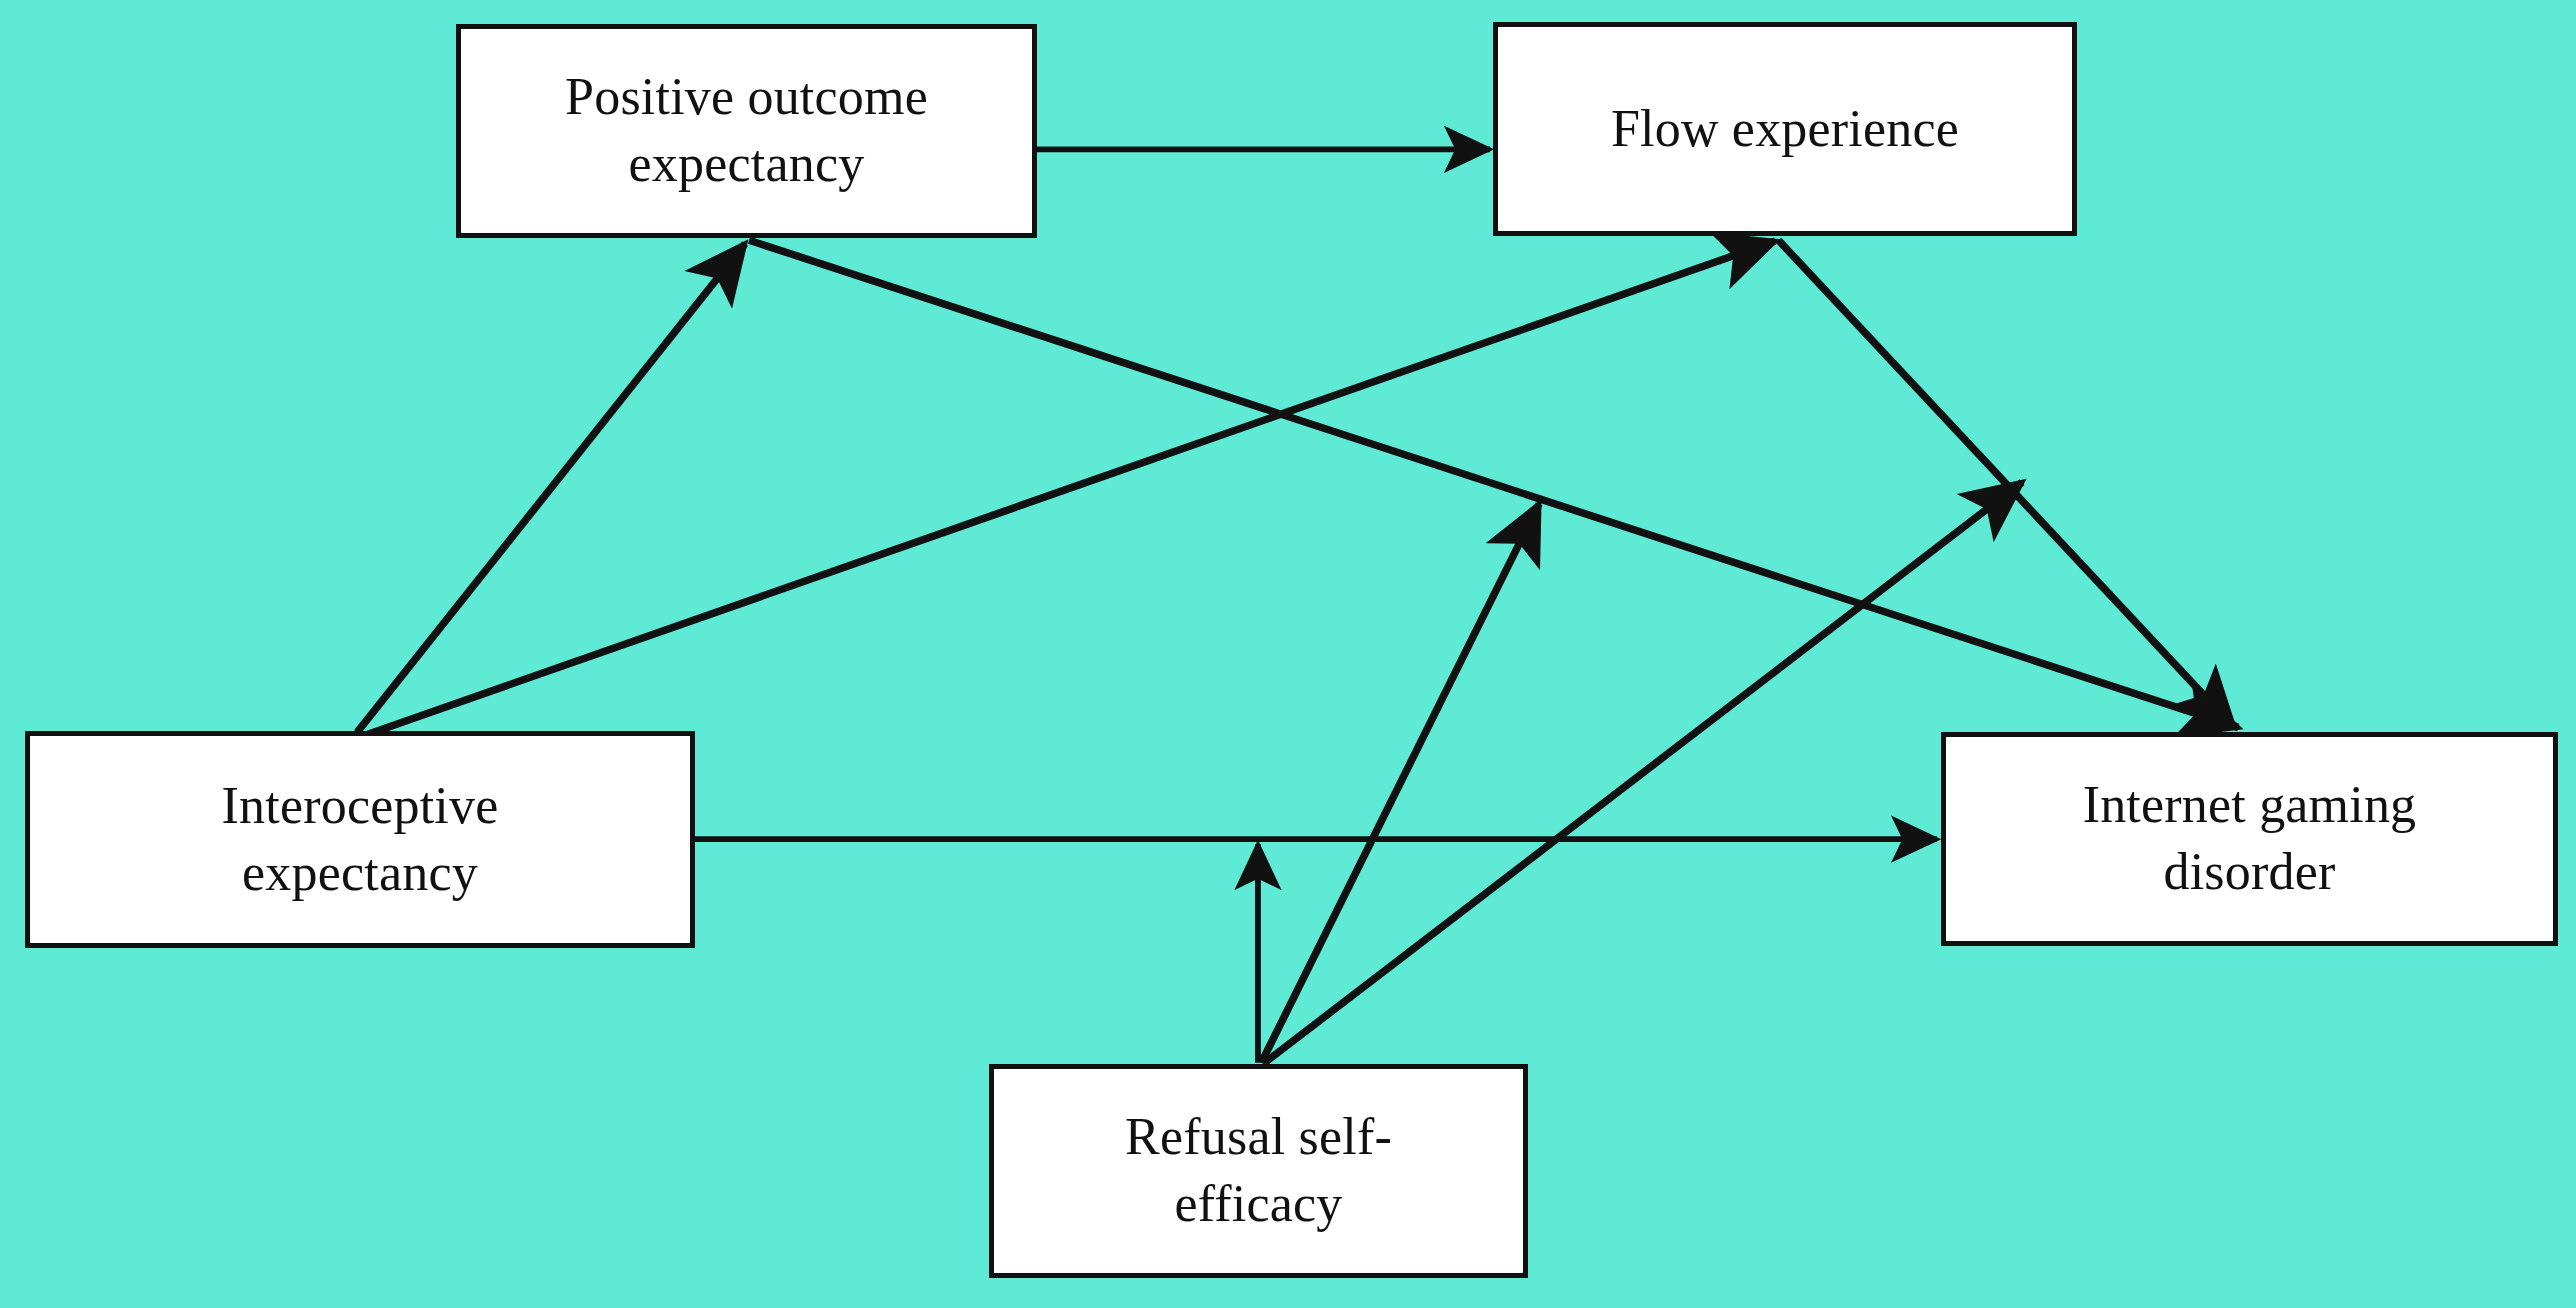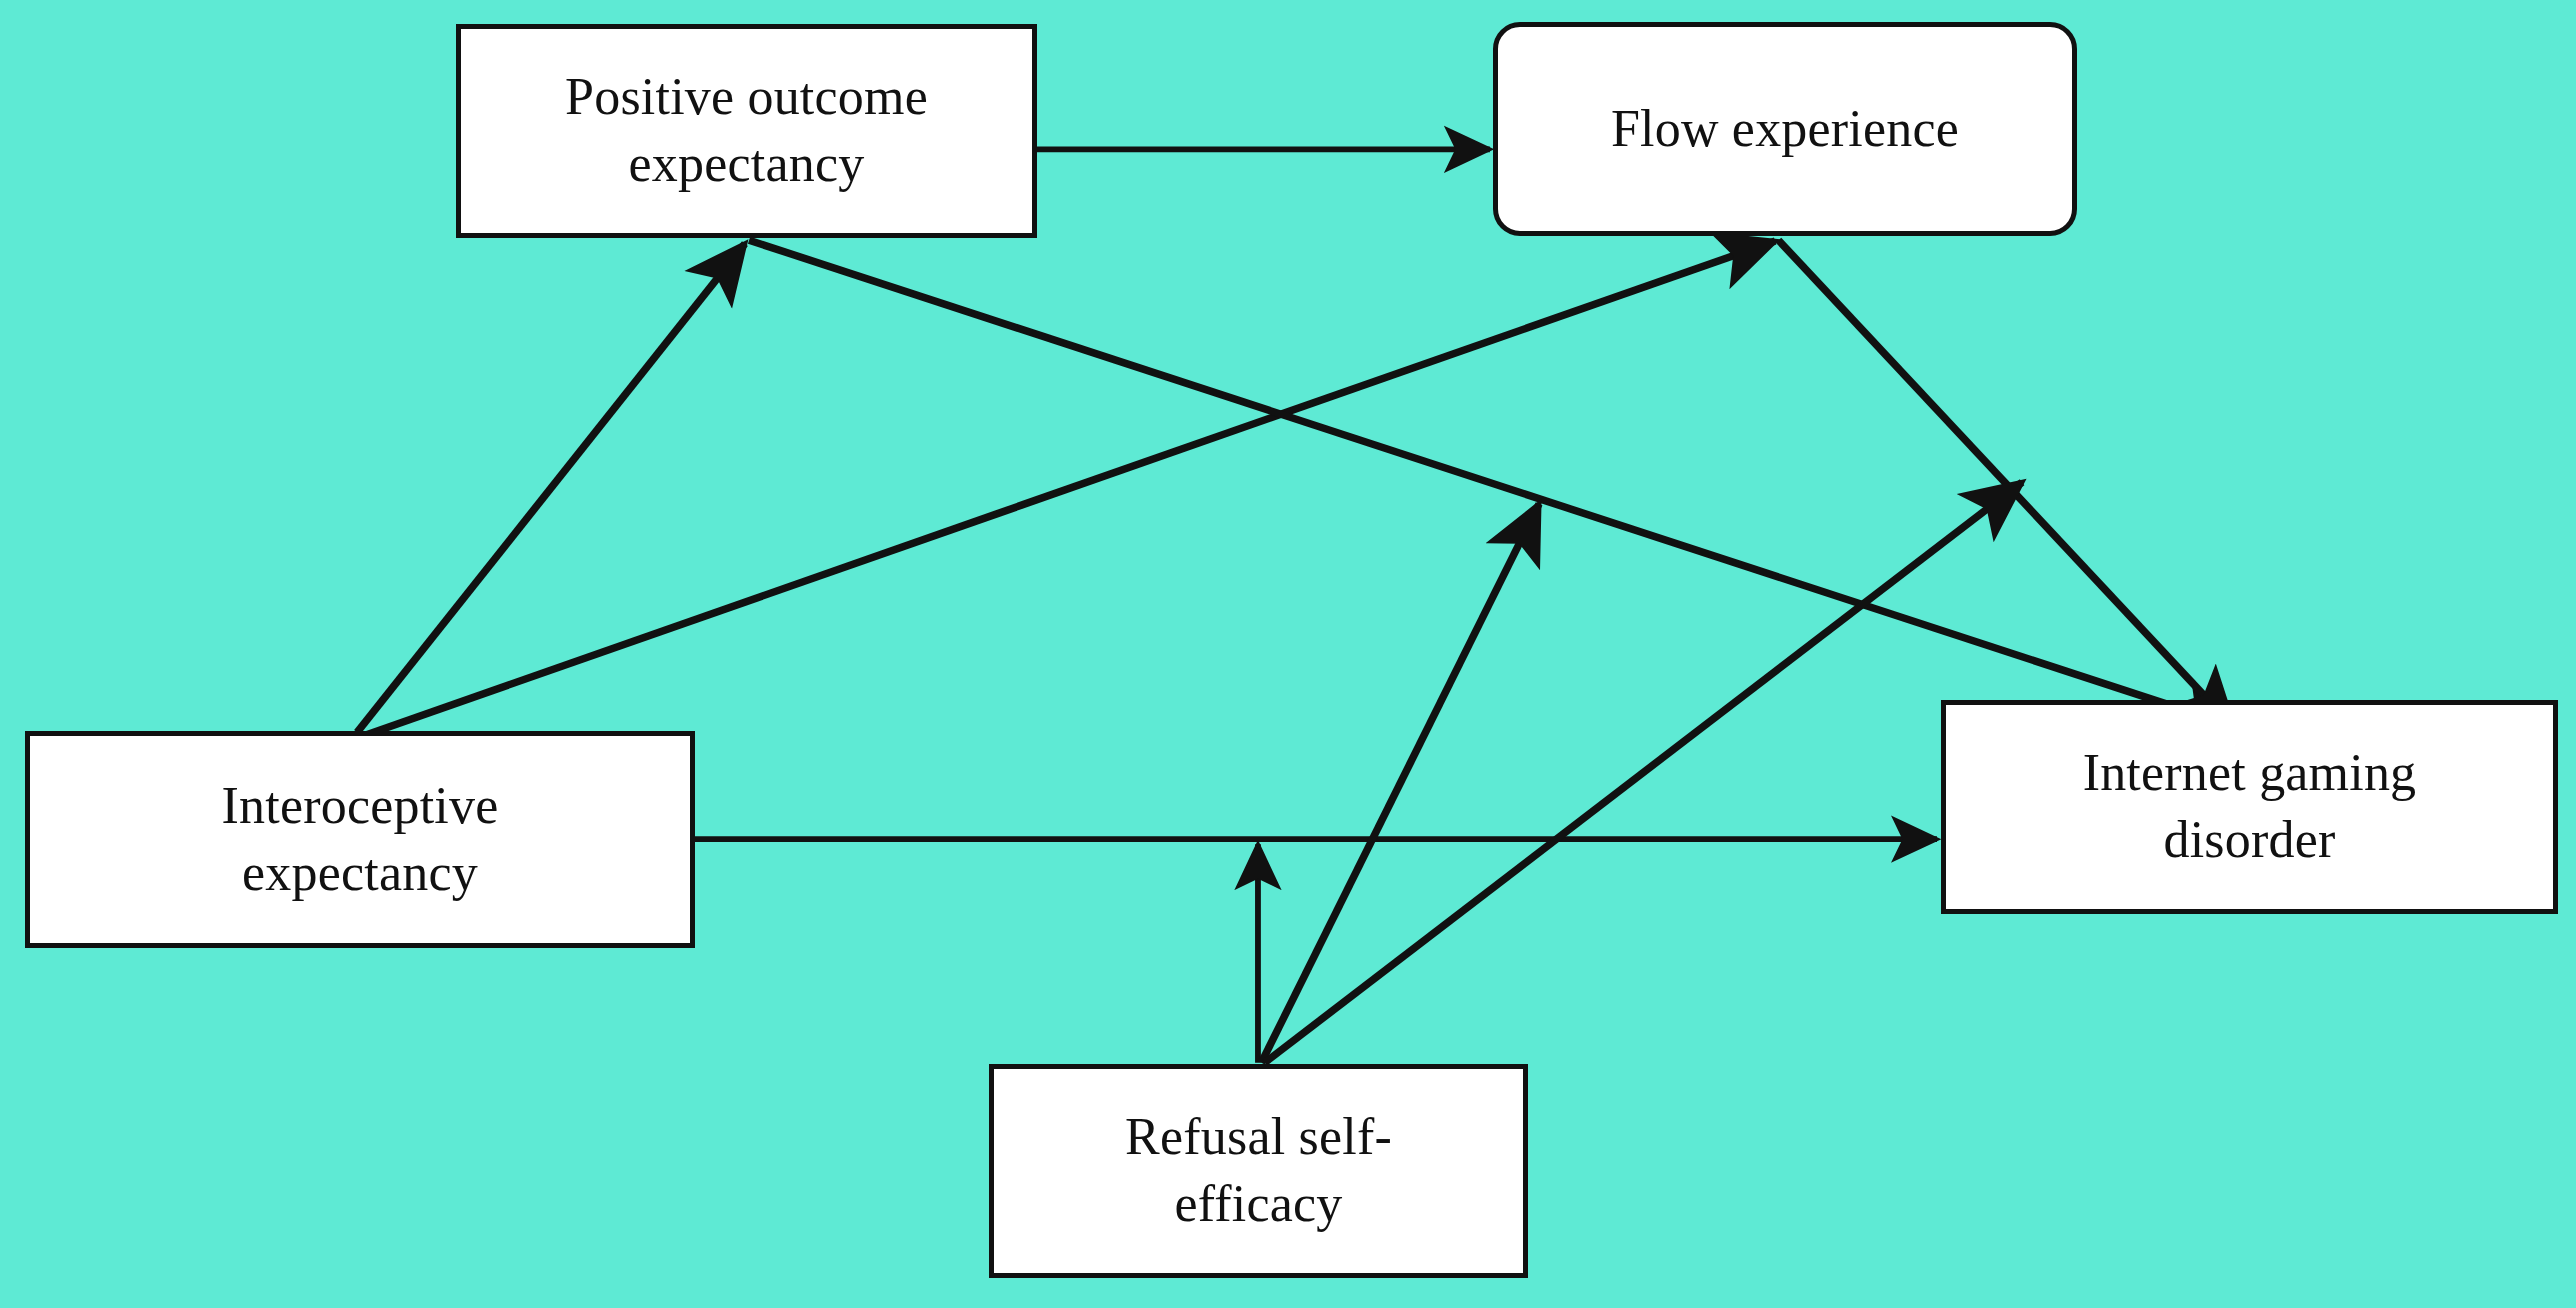--- a/index.html
+++ b/index.html
@@ -42,23 +42,23 @@
   .node-label {
     display: block;
     font-size: 52px;
     line-height: 1.28;
     color: #111111;
     letter-spacing: 0.2px;
     padding: 0 11.7px;
     white-space: pre-line;
   }
   #node-positive-outcome-expectancy { left: 456px;  top: 24px;   width: 581px; height: 214px; }
-  #node-flow-experience            { left: 1493px; top: 22px;   width: 584px; height: 214px; border-radius: 27px; }
+  #node-flow-experience            { left: 1493px; top: 22px;   width: 584px; height: 214px; }
   #node-interoceptive-sensibility  { left: 25px;   top: 731px;  width: 670px; height: 217px; }
-  #node-internet-gaming-disorder   { left: 1941px; top: 700px;  width: 617px; height: 214px; }
+  #node-internet-gaming-disorder   { left: 1941px; top: 732px;  width: 617px; height: 214px; }
   #node-refusal-self-efficacy      { left: 989px; top: 1064px; width: 539px; height: 214px; }
 </style>
 </head>
 <body>
 
 <div id="diagram-root">
 
   <svg id="edge-layer" viewBox="0 0 3088 1568" width="2576" height="1308" xmlns="http://www.w3.org/2000/svg">
     <defs>
       <marker id="arrowhead" viewBox="0 0 12 12" refX="10.5" refY="6" markerWidth="9" markerHeight="9" orient="auto-start-reverse" markerUnits="strokeWidth">

